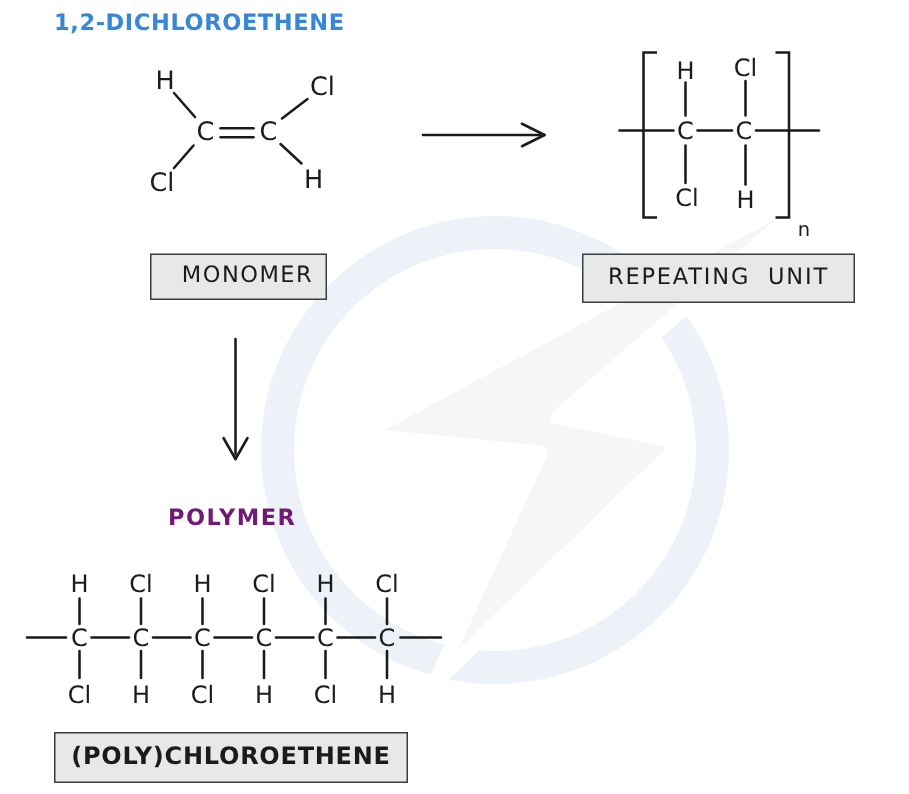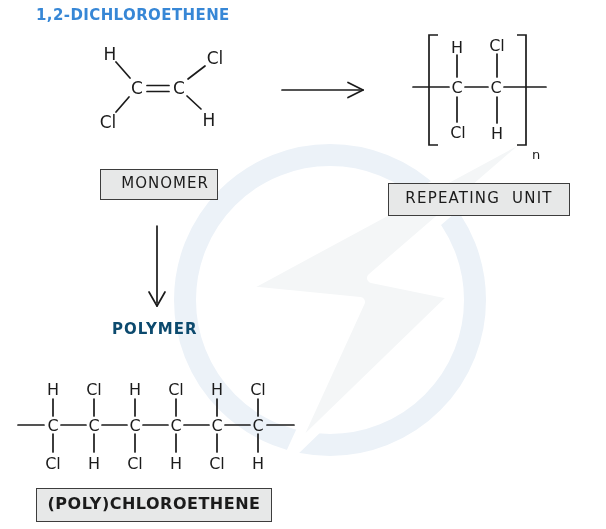--- a/index.html
+++ b/index.html
@@ -6,29 +6,29 @@
   #canvas{
     position:relative;width:606px;height:529px;background:#ffffff;
     overflow:hidden;font-family:"DejaVu Sans",sans-serif;color:#1b1b1b;
   }
   .layer{position:absolute;}
   .title{
     left:36px;top:6px;font-size:15px;font-weight:bold;
     letter-spacing:.4px;color:#3787d6;
   }
   .polymer-heading{
-    left:112px;top:320px;font-size:15px;font-weight:bold;
-    letter-spacing:1px;color:#0c4a6e;
+    left:112px;top:336px;font-size:15px;font-weight:bold;
+    letter-spacing:1px;color:#701a75;
   }
   .label-box{
     background:#e7e8e8;border:1.6px solid #3d3d3d;box-sizing:border-box;
     text-align:center;color:#1b1b1b;white-space:nowrap;
   }
   .box-monomer{left:100px;top:169px;width:118px;height:31px;line-height:27px;font-size:15px;letter-spacing:1px;padding-left:12px;}
-  .box-repeating{left:388px;top:183px;width:182px;height:33px;line-height:29px;font-size:15px;letter-spacing:1.2px;word-spacing:6px;}
+  .box-repeating{left:388px;top:169px;width:182px;height:33px;line-height:29px;font-size:15px;letter-spacing:1.2px;word-spacing:6px;}
   .box-poly{left:36px;top:488px;width:236px;height:34px;line-height:30px;font-size:16px;letter-spacing:.5px;font-weight:bold;}
   svg{position:absolute;overflow:visible;}
   svg text{
     font-family:"DejaVu Sans",sans-serif;fill:#1b1b1b;font-size:16px;
     text-anchor:middle;dominant-baseline:central;
   }
   .bond{stroke:#1b1b1b;stroke-width:1.7;fill:none;stroke-linecap:round;}
   .bracket{stroke:#1b1b1b;stroke-width:1.7;fill:none;}
   .wm-ring{fill:none;stroke:#ecf2f8;stroke-width:22;}
   .wm-bolt{fill:#f4f6f7;stroke:#ffffff;stroke-width:10;stroke-linejoin:round;}

